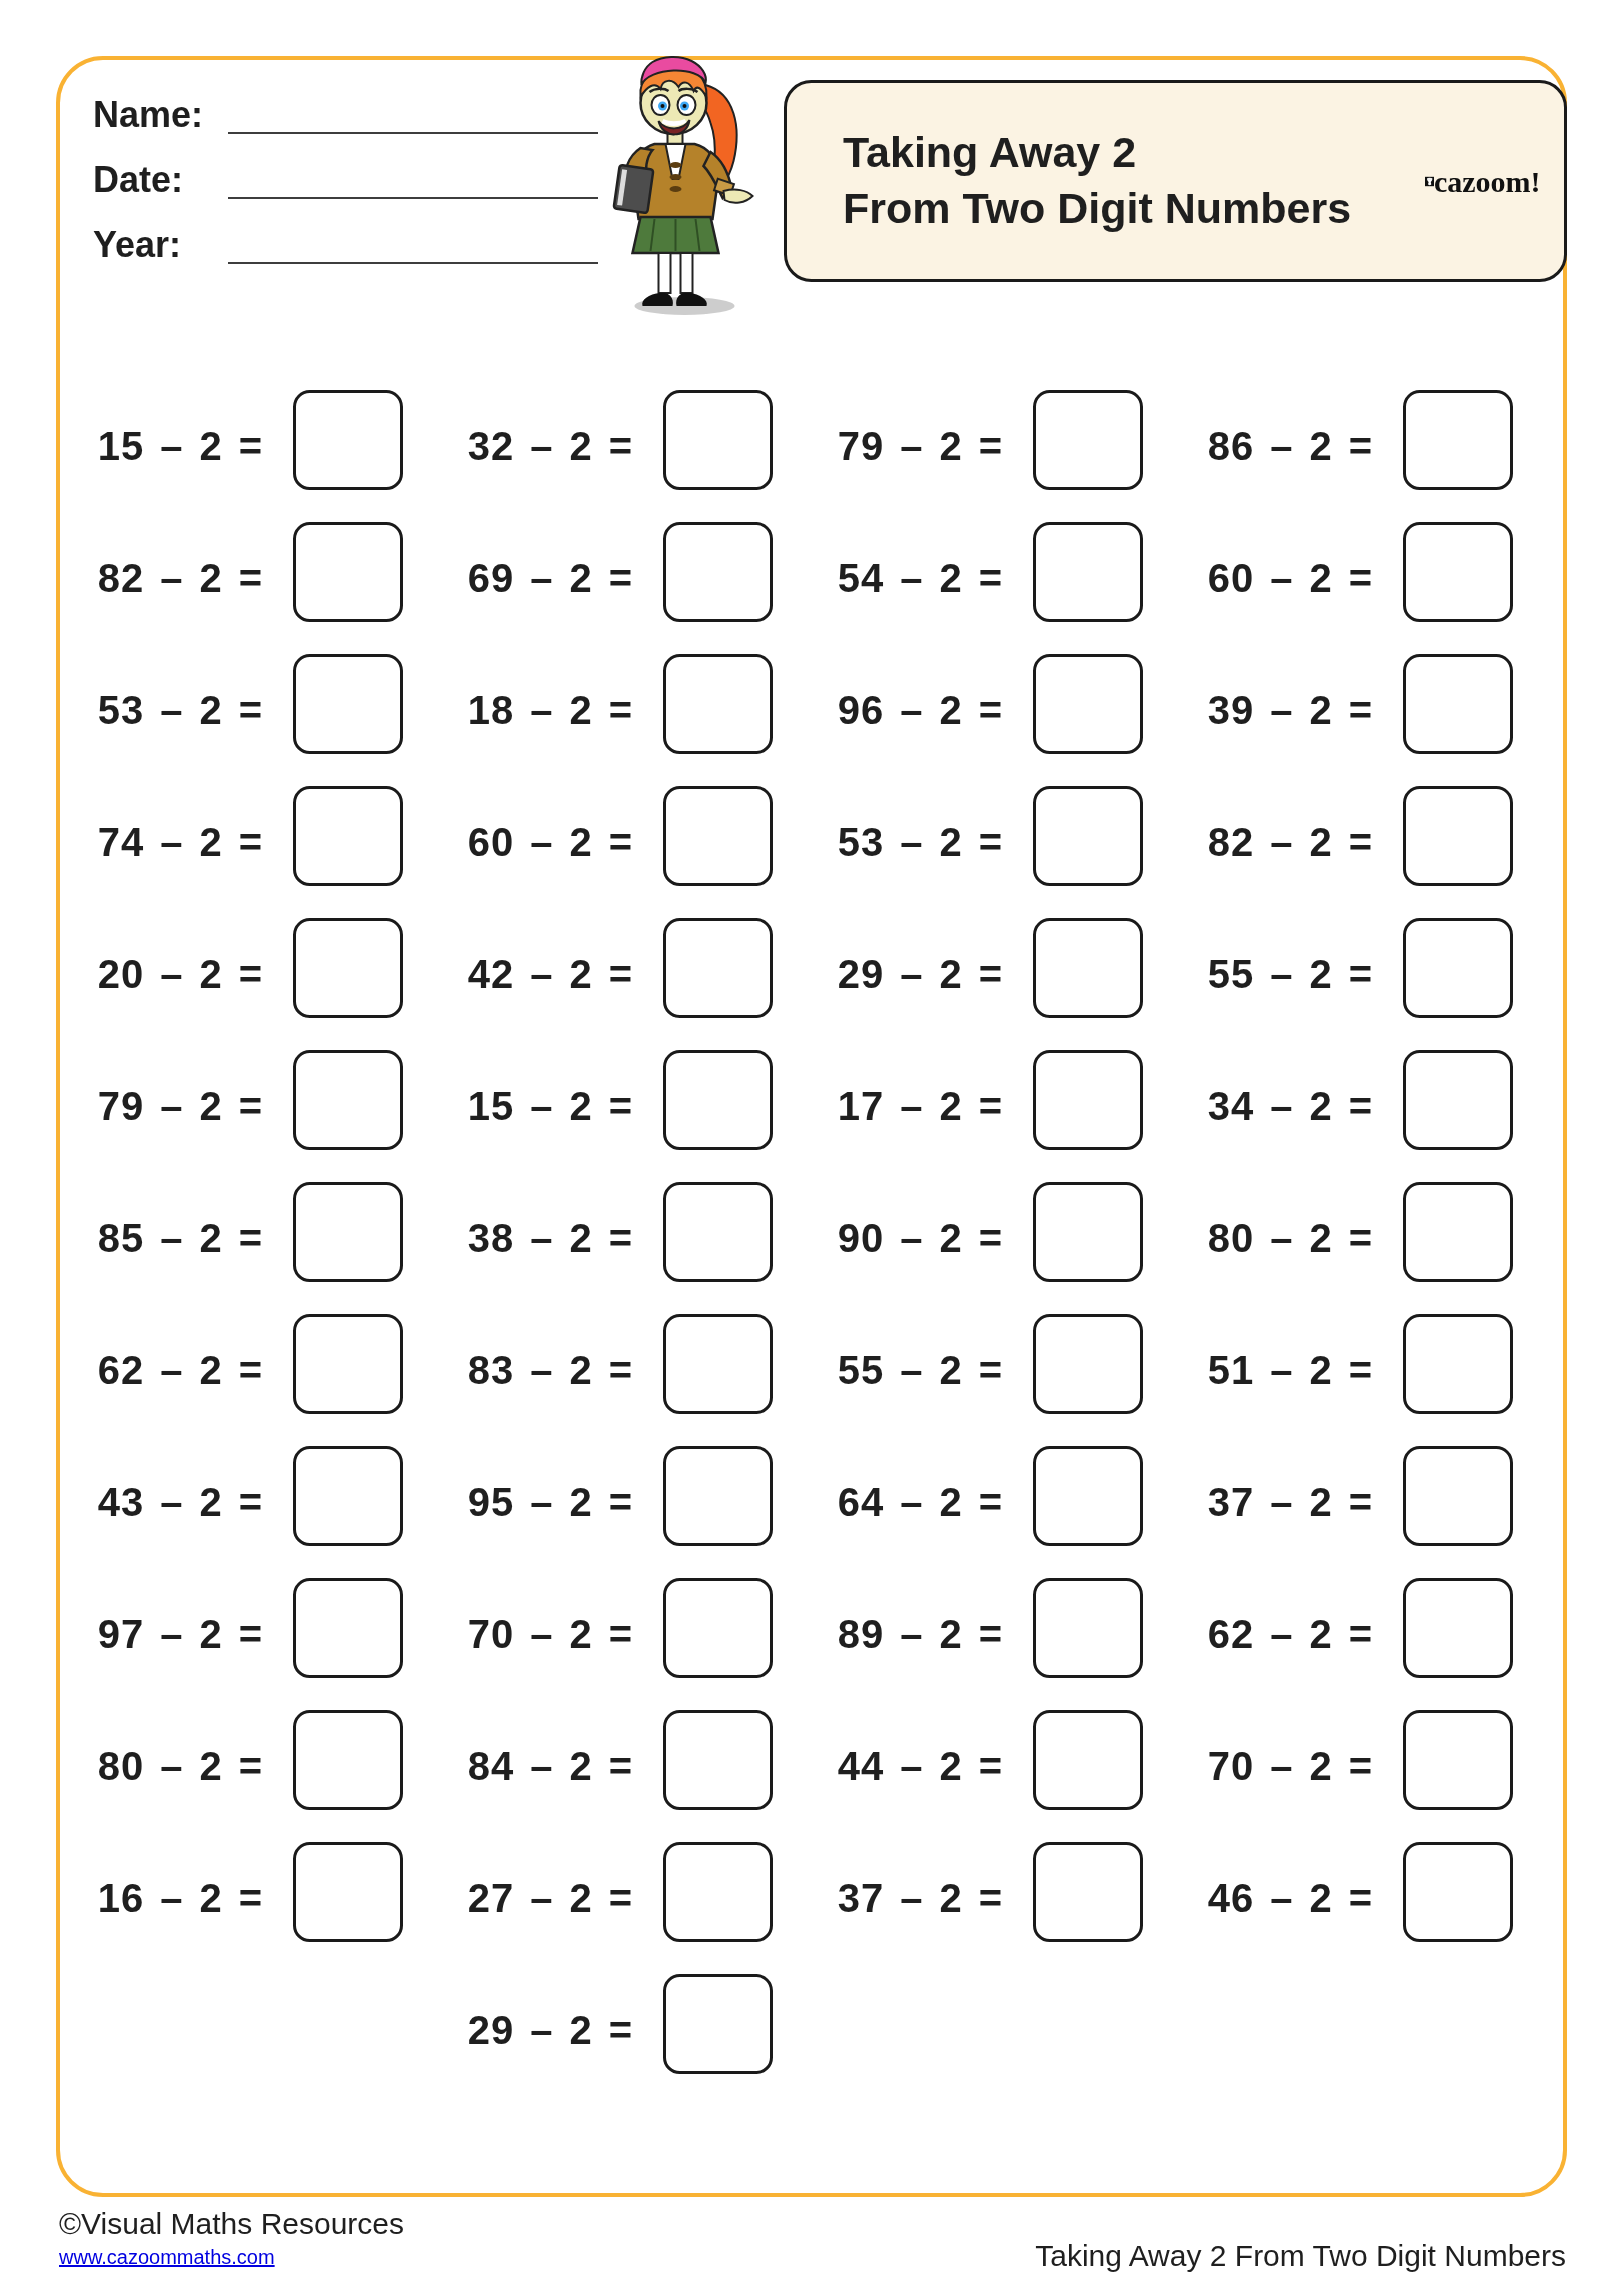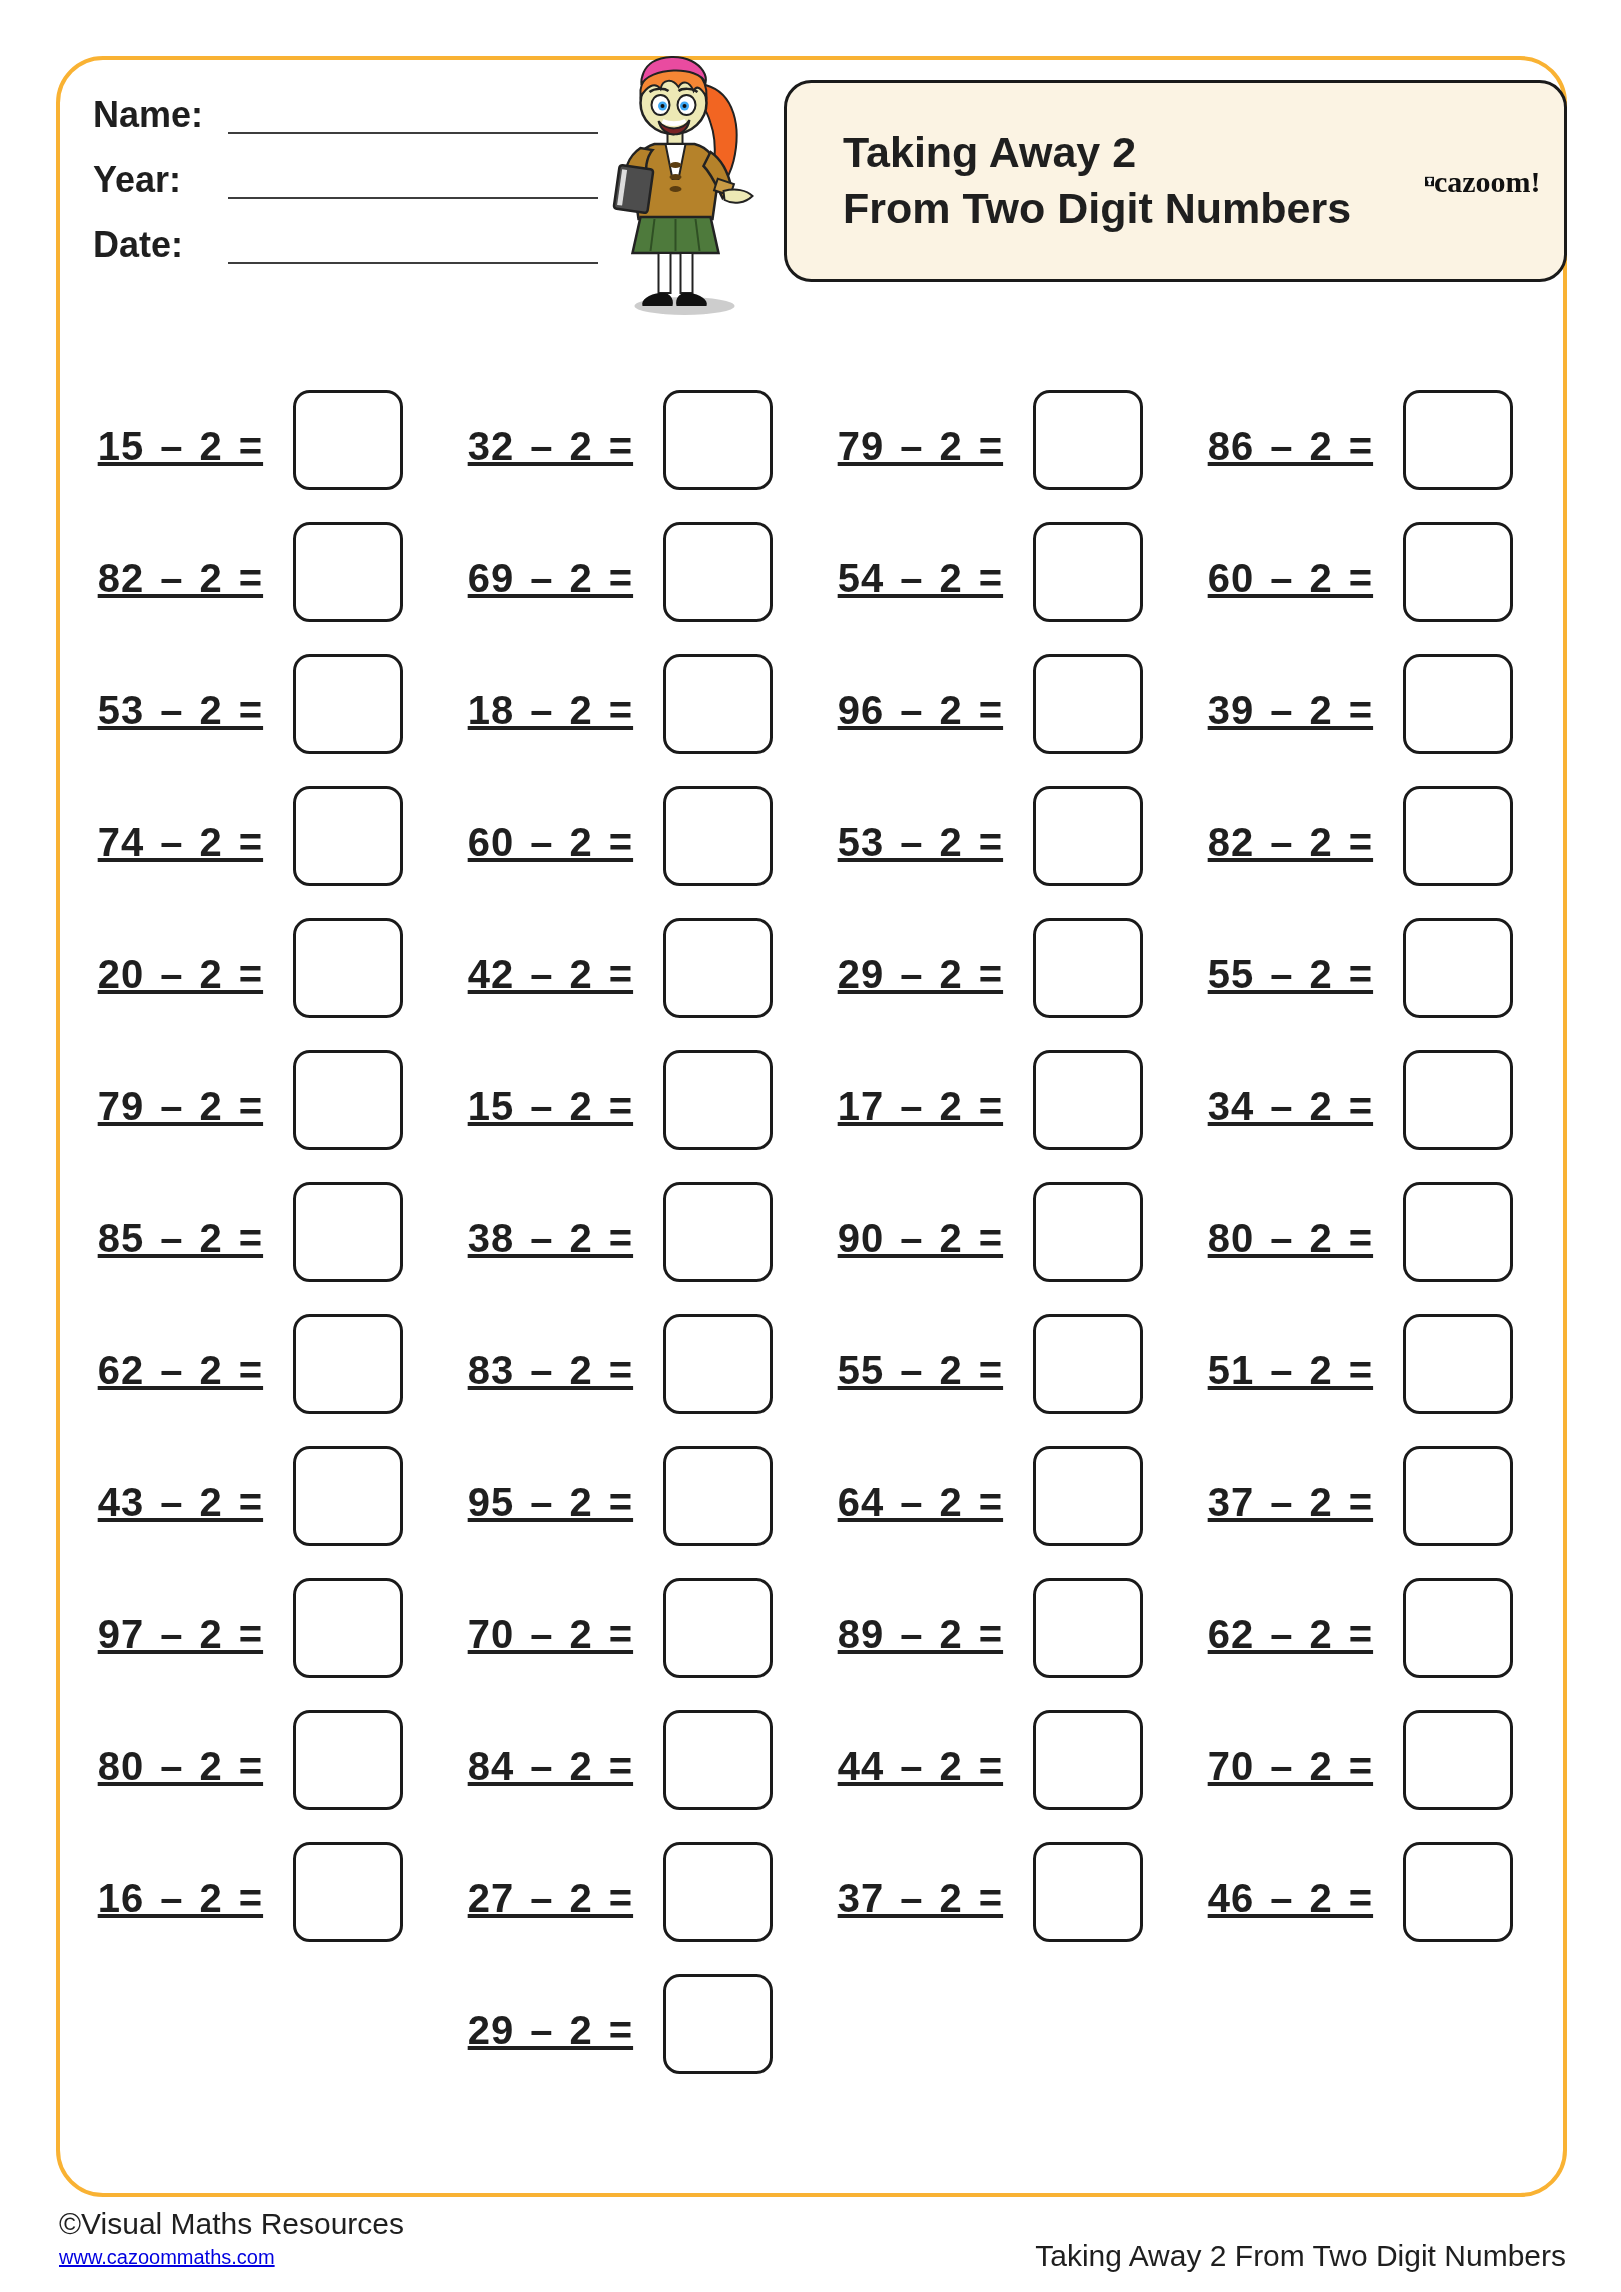--- a/index.html
+++ b/index.html
@@ -53,21 +53,21 @@
     font-size: 30px; letter-spacing: 0px; margin-top: 2.9px; color: #111;
   }
   
   .problems {
     position: absolute; left: 84px; top: 380px;
     width: 1478px;
     display: grid;
     grid-template-columns: repeat(4, 370px);
     grid-auto-rows: 132px;
   }
-  .problem-cell { display: flex; align-items: center; padding-left: 13.7px; text-decoration: underline; }
+  .problem-cell { display: flex; align-items: center; padding-left: 13.7px; }
   .expr {
     width: 195px;
     font-size: 40px; font-weight: bold;
     letter-spacing: 1px; word-spacing: 3.9px;
     color: var(--text, #1f1f1f);
     white-space: nowrap;
   }
   .answer-box {
     width: 104px; height: 94px;
     border: 3.9px solid #1a1a1a;
@@ -97,25 +97,25 @@
 <div class="page">
 
   <div class="frame"></div>
 
   <div class="fields">
     <div class="field-row">
       <span class="field-label">Name:</span>
       <span class="field-line"></span>
     </div>
     <div class="field-row">
+      <span class="field-label">Date:</span>
+      <span class="field-line"></span>
+    </div>
+    <div class="field-row">
       <span class="field-label">Year:</span>
-      <span class="field-line"></span>
-    </div>
-    <div class="field-row">
-      <span class="field-label">Date:</span>
       <span class="field-line"></span>
     </div>
   </div>
 
   <svg class="girl" viewBox="0 0 175 272" aria-hidden="true">
 
     <ellipse cx="90" cy="259" rx="50" ry="9" fill="#9c9c9c" opacity="0.5"></ellipse>
 
     <path d="M111,38 C140,46 147,80 139,114 C134,134 122,148 111,154 C120,128 124,98 116,76 C112,62 103,50 94,44 Z" fill="#F26522" stroke="#222" stroke-width="2"></path>
 

